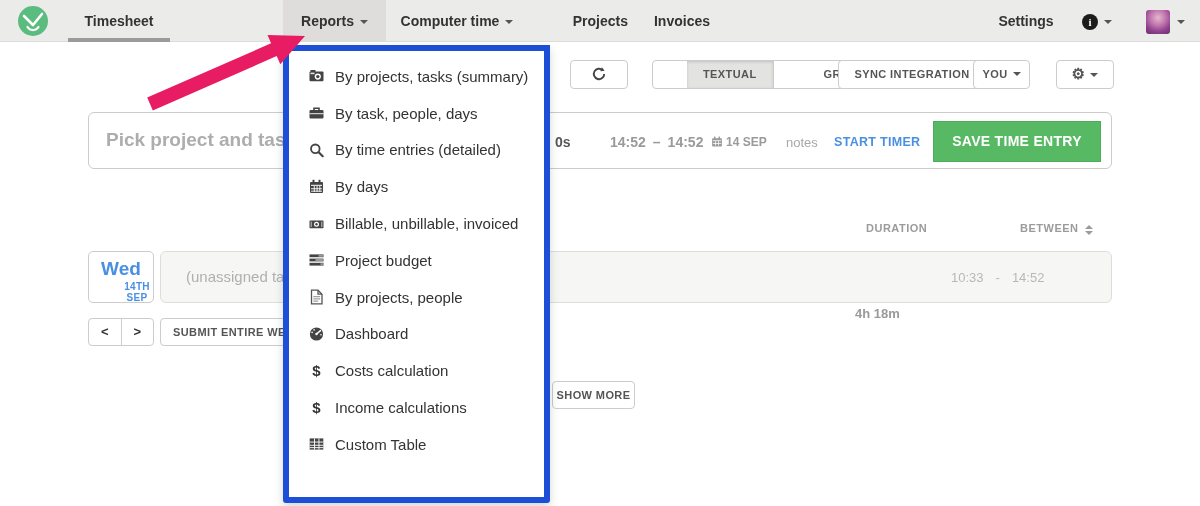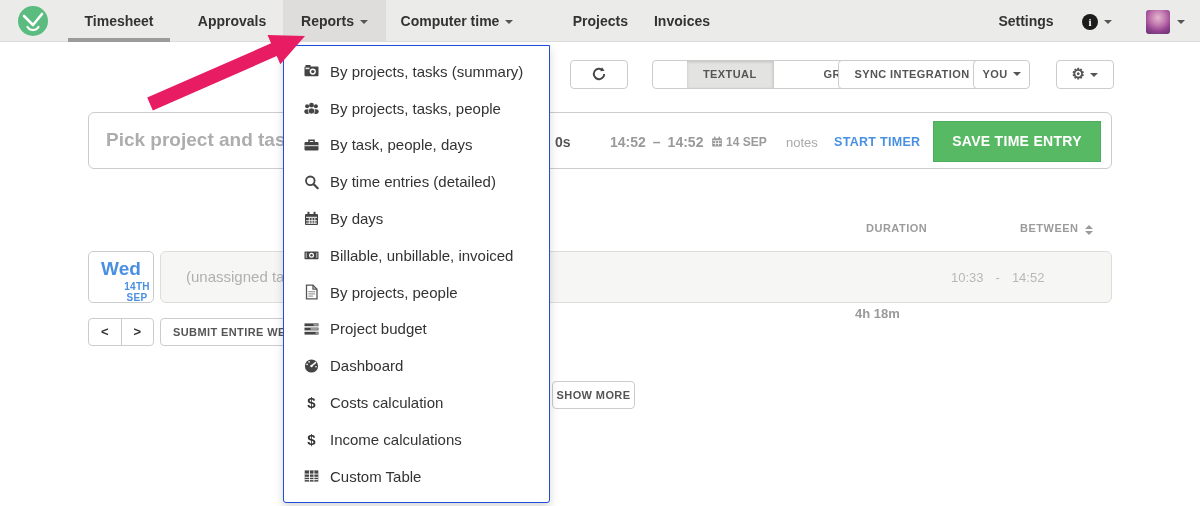--- a/index.html
+++ b/index.html
@@ -74,21 +74,21 @@
   
   #pager { position:absolute; left:88px; top:318px; width:66px; height:28px; background:#fff; border:1px solid #ccc; border-radius:4px; display:flex; }
   .pager-half { flex:1; text-align:center; line-height:26px; font-size:13px; font-weight:bold; color:#333; cursor:pointer; }
   .pager-div { width:1px; background:#ccc; }
   #btn-submit-week { left:160px; top:318px; width:150px; height:28px; line-height:26px; overflow:hidden; white-space:nowrap; padding:0 12px; text-align:left; }
   #link-fragment { position:absolute; left:543px; top:323px; width:6px; height:14px; overflow:hidden; color:#4a90e2; font-size:12px; font-weight:bold; }
   #btn-show-more { left:552px; top:381px; width:83px; height:28px; line-height:26px; }
 
   
   #reports-menu { position:absolute; left:283px; top:45px; width:267px; height:458px; background:#fff;
-                  border:1px solid #1d4ed8; border-radius:0 0 3px 3px; box-shadow:0 4px 10px rgba(0,0,0,.16); z-index:40; padding-top:7px; }
+                  border:6px solid #1d4ed8; border-radius:0 0 3px 3px; box-shadow:0 4px 10px rgba(0,0,0,.16); z-index:40; padding-top:7px; }
   .menu-item { height:36.8px; display:flex; align-items:center; padding-left:19px; cursor:pointer; }
   .mi { width:17px; text-align:center; margin-right:10px; flex:0 0 17px; }
   .mi.dollar { font-size:15px; font-weight:bold; color:#333; }
   .menu-label { font-size:15px; color:#333; white-space:nowrap; }
 
   
   #annotation-arrow { position:absolute; left:140px; top:26px; z-index:60; pointer-events:none; }
 </style>
 </head>
 <body>
@@ -98,23 +98,20 @@
   <div id="nav">
     <svg id="logo" viewBox="0 0 32 32">
       <circle cx="16" cy="16" r="15" fill="#5abc7e"></circle>
       <path d="M7 11 L16 20 L25 9" fill="none" stroke="#fff" stroke-width="2.6" stroke-linecap="round" stroke-linejoin="round"></path>
       <path d="M10.5 22 a6.5 6.5 0 0 0 11 0" fill="none" stroke="#fff" stroke-width="2.2" stroke-linecap="round"></path>
     </svg>
 
     <div class="nav-item" style="left:68px;width:102px;">
       <span>Timesheet</span>
       <div class="nav-underline"></div>
-    </div>
-    <div class="nav-item" style="left:182px;width:100px;">
-      <span>Approvals</span>
     </div>
     <div class="nav-item nav-open" style="left:283px;width:103px;">
       <span>Reports</span><span class="caret"></span>
     </div>
     <div class="nav-item" style="left:395px;width:124px;">
       <span>Computer time</span><span class="caret"></span>
     </div>
     <div class="nav-item" style="left:546px;width:82px;text-align:right;">
       <span>Projects</span>
     </div>
@@ -201,31 +198,20 @@
       <svg class="mi" width="16" height="16" viewBox="0 0 16 16">
         <rect x="1" y="3.6" width="14" height="9.6" rx="1" fill="#444"></rect>
         <rect x="2" y="2" width="5" height="2.2" fill="#444"></rect>
         <rect x="2" y="4.6" width="4" height="1.6" fill="#fff" opacity=".85"></rect>
         <circle cx="9.3" cy="8.6" r="3.1" fill="#fff"></circle>
           <circle cx="9.3" cy="8.6" r="1.7" fill="#444"></circle>
       </svg>
       <span class="menu-label">By projects, tasks (summary)</span>
     </div>
 
-    <div class="menu-item">
-      <svg class="mi" width="16" height="16" viewBox="0 0 16 16">
-        <circle cx="3.6" cy="6.2" r="2" fill="#444"></circle>
-          <circle cx="12.4" cy="6.2" r="2" fill="#444"></circle>
-          <circle cx="8" cy="5.2" r="2.4" fill="#444"></circle>
-        <ellipse cx="3.6" cy="11.6" rx="2.8" ry="2.4" fill="#444"></ellipse>
-          <ellipse cx="12.4" cy="11.6" rx="2.8" ry="2.4" fill="#444"></ellipse>
-        <ellipse cx="8" cy="11" rx="3.3" ry="3" fill="#444" stroke="#fff" stroke-width=".7"></ellipse>
-      </svg>
-      <span class="menu-label">By projects, tasks, people</span>
-    </div>
 
     <div class="menu-item">
       <svg class="mi" width="16" height="16" viewBox="0 0 16 16">
         <path d="M5.5 5V3.2h5V5" fill="none" stroke="#444" stroke-width="1.6"></path>
         <rect x="1" y="5" width="14" height="8.6" rx="1" fill="#444"></rect>
         <rect x="1" y="8.2" width="14" height="1" fill="#fff" opacity=".9"></rect>
       </svg>
       <span class="menu-label">By task, people, days</span>
     </div>
 
@@ -258,43 +244,43 @@
         <circle cx="8" cy="8.3" r="2.5" fill="#fff"></circle>
           <circle cx="8" cy="8.3" r="1.2" fill="#444"></circle>
         <rect x="2.2" y="5.6" width="1" height="5.4" fill="#fff" opacity=".7"></rect>
           <rect x="12.8" y="5.6" width="1" height="5.4" fill="#fff" opacity=".7"></rect>
       </svg>
       <span class="menu-label">Billable, unbillable, invoiced</span>
     </div>
 
     <div class="menu-item">
       <svg class="mi" width="16" height="16" viewBox="0 0 16 16">
-        <path d="M3 1.2 h6.5 L13.5 5.2 V14.8 H3 Z" fill="#fff" stroke="#555" stroke-width="1.3"></path>
-        <path d="M9.5 1.2 V5.2 H13.5" fill="none" stroke="#555" stroke-width="1.3"></path>
-        <rect x="4.8" y="7.2" width="6.8" height="1" fill="#888"></rect>
-          <rect x="4.8" y="9.4" width="6.8" height="1" fill="#888"></rect>
-          <rect x="4.8" y="11.6" width="4.8" height="1" fill="#888"></rect>
-      </svg>
-      <span class="menu-label">By projects, people</span>
-    </div>
-
-    <div class="menu-item">
-      <svg class="mi" width="16" height="16" viewBox="0 0 16 16">
         <rect x="1" y="2.4" width="14" height="2.8" fill="#444"></rect>
           <rect x="10" y="2.8" width="4.4" height="2" fill="#999"></rect>
         <rect x="1" y="6.6" width="14" height="2.8" fill="#444"></rect>
           <rect x="7" y="7" width="7.4" height="2" fill="#999"></rect>
         <rect x="1" y="10.8" width="14" height="2.8" fill="#444"></rect>
           <rect x="12" y="11.2" width="2.4" height="2" fill="#999"></rect>
       </svg>
       <span class="menu-label">Project budget</span>
     </div>
 
     <div class="menu-item">
       <svg class="mi" width="16" height="16" viewBox="0 0 16 16">
+        <path d="M3 1.2 h6.5 L13.5 5.2 V14.8 H3 Z" fill="#fff" stroke="#555" stroke-width="1.3"></path>
+        <path d="M9.5 1.2 V5.2 H13.5" fill="none" stroke="#555" stroke-width="1.3"></path>
+        <rect x="4.8" y="7.2" width="6.8" height="1" fill="#888"></rect>
+          <rect x="4.8" y="9.4" width="6.8" height="1" fill="#888"></rect>
+          <rect x="4.8" y="11.6" width="4.8" height="1" fill="#888"></rect>
+      </svg>
+      <span class="menu-label">By projects, people</span>
+    </div>
+
+    <div class="menu-item">
+      <svg class="mi" width="16" height="16" viewBox="0 0 16 16">
         <circle cx="8" cy="8" r="6.6" fill="#444"></circle>
         <line x1="8" y1="8" x2="12" y2="4.6" stroke="#fff" stroke-width="1.5" stroke-linecap="round"></line>
         <circle cx="8" cy="8" r="1.2" fill="#fff"></circle>
         <circle cx="3.6" cy="6.4" r=".8" fill="#fff"></circle>
           <circle cx="5.6" cy="3.9" r=".8" fill="#fff"></circle>
           <circle cx="12.5" cy="8.8" r=".8" fill="#fff"></circle>
       </svg>
       <span class="menu-label">Dashboard</span>
     </div>
 

